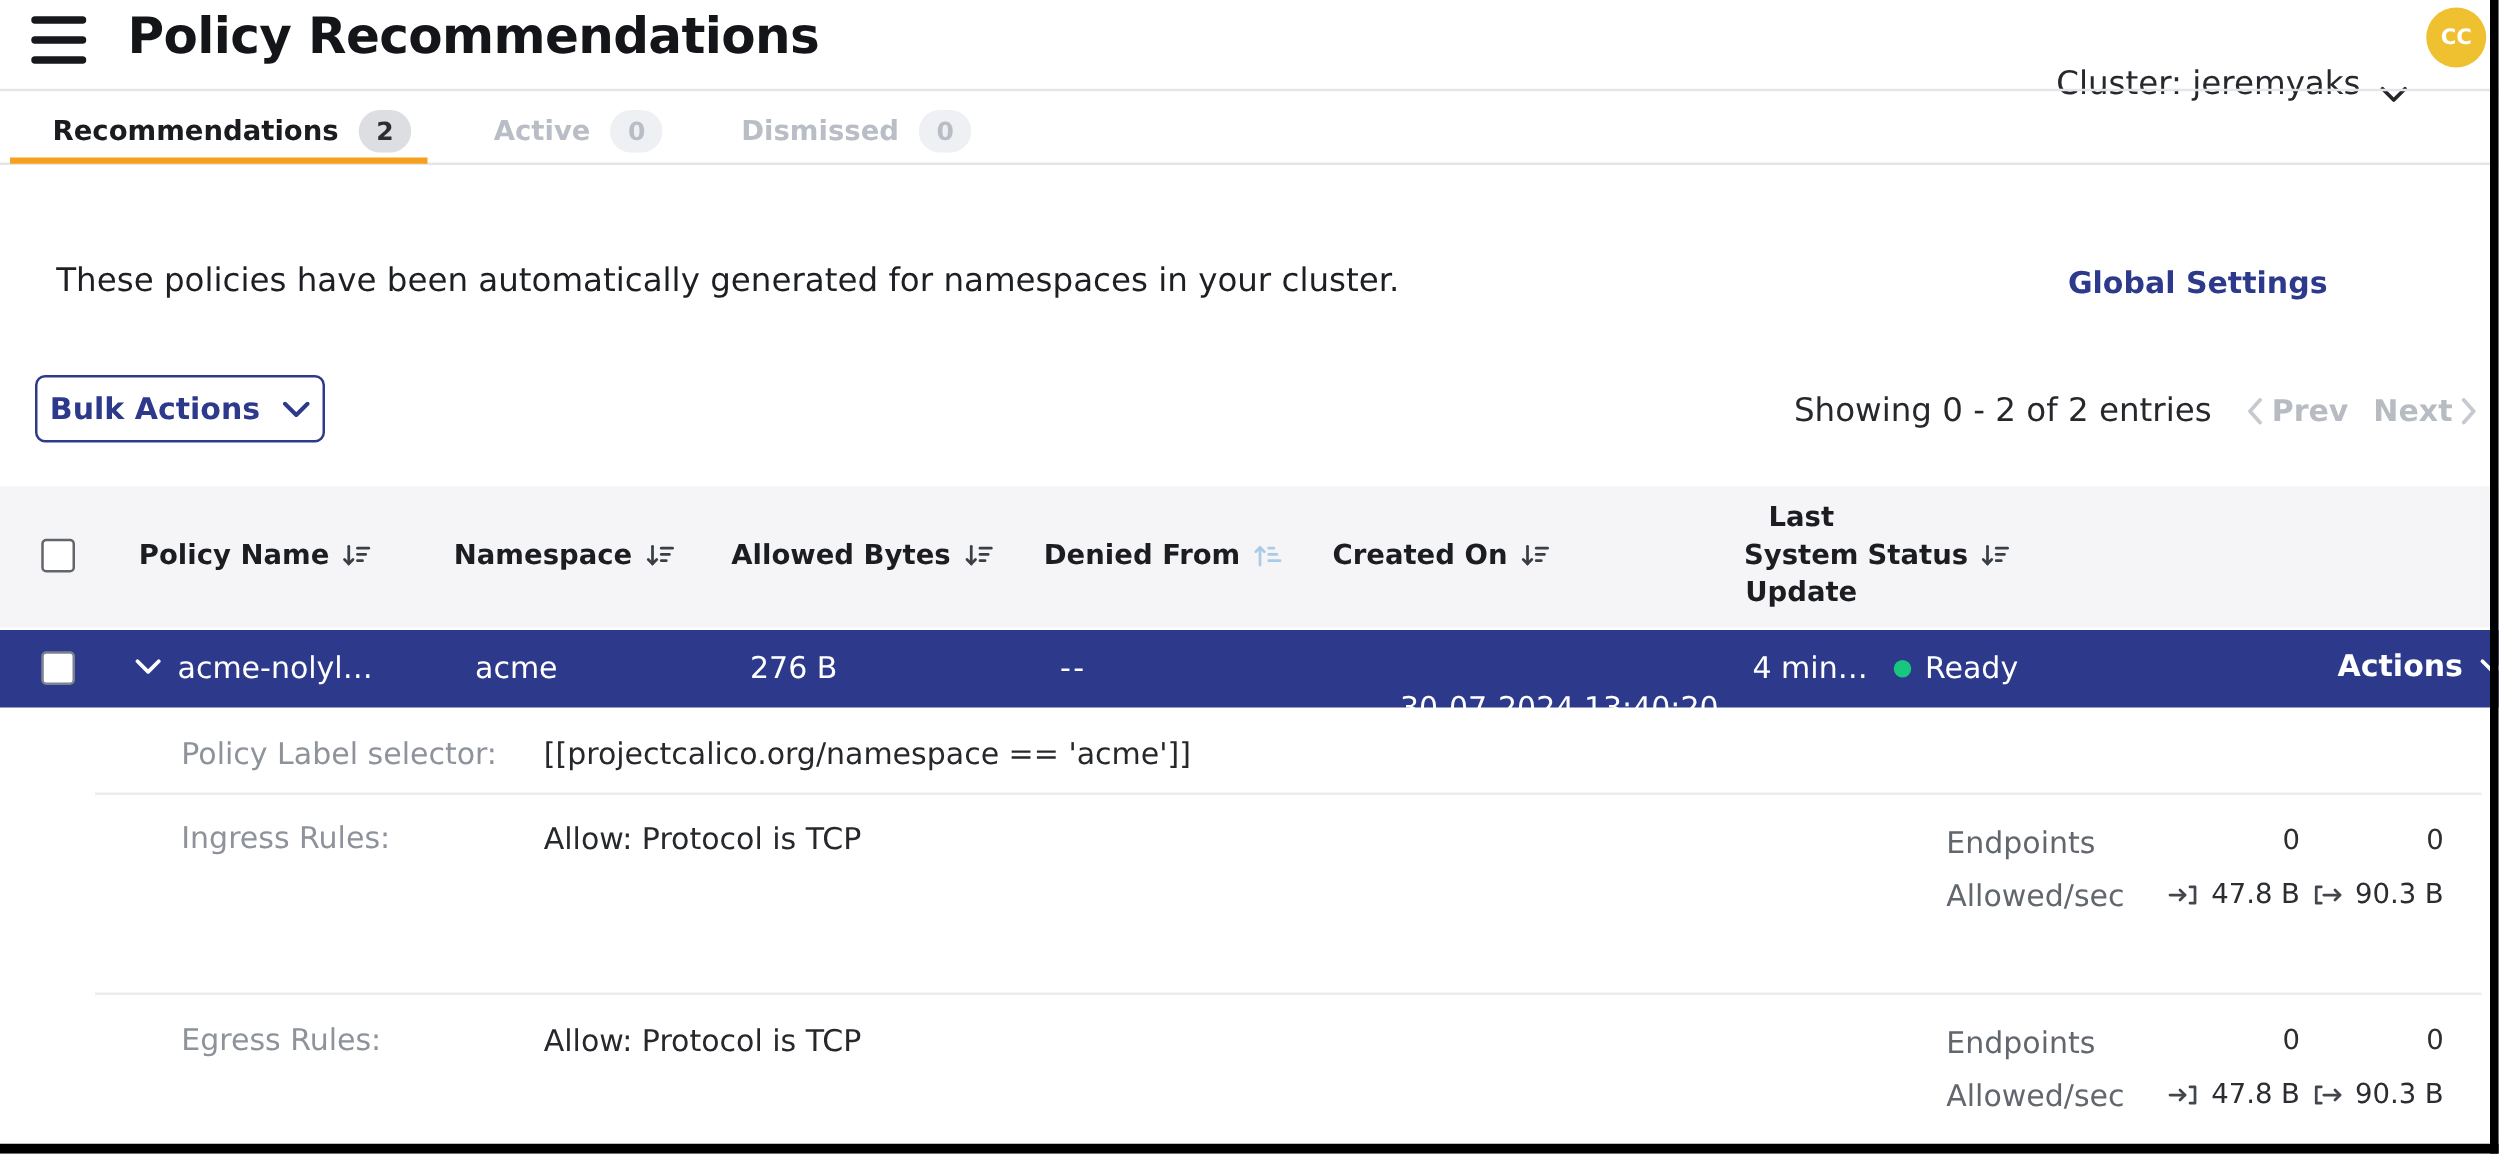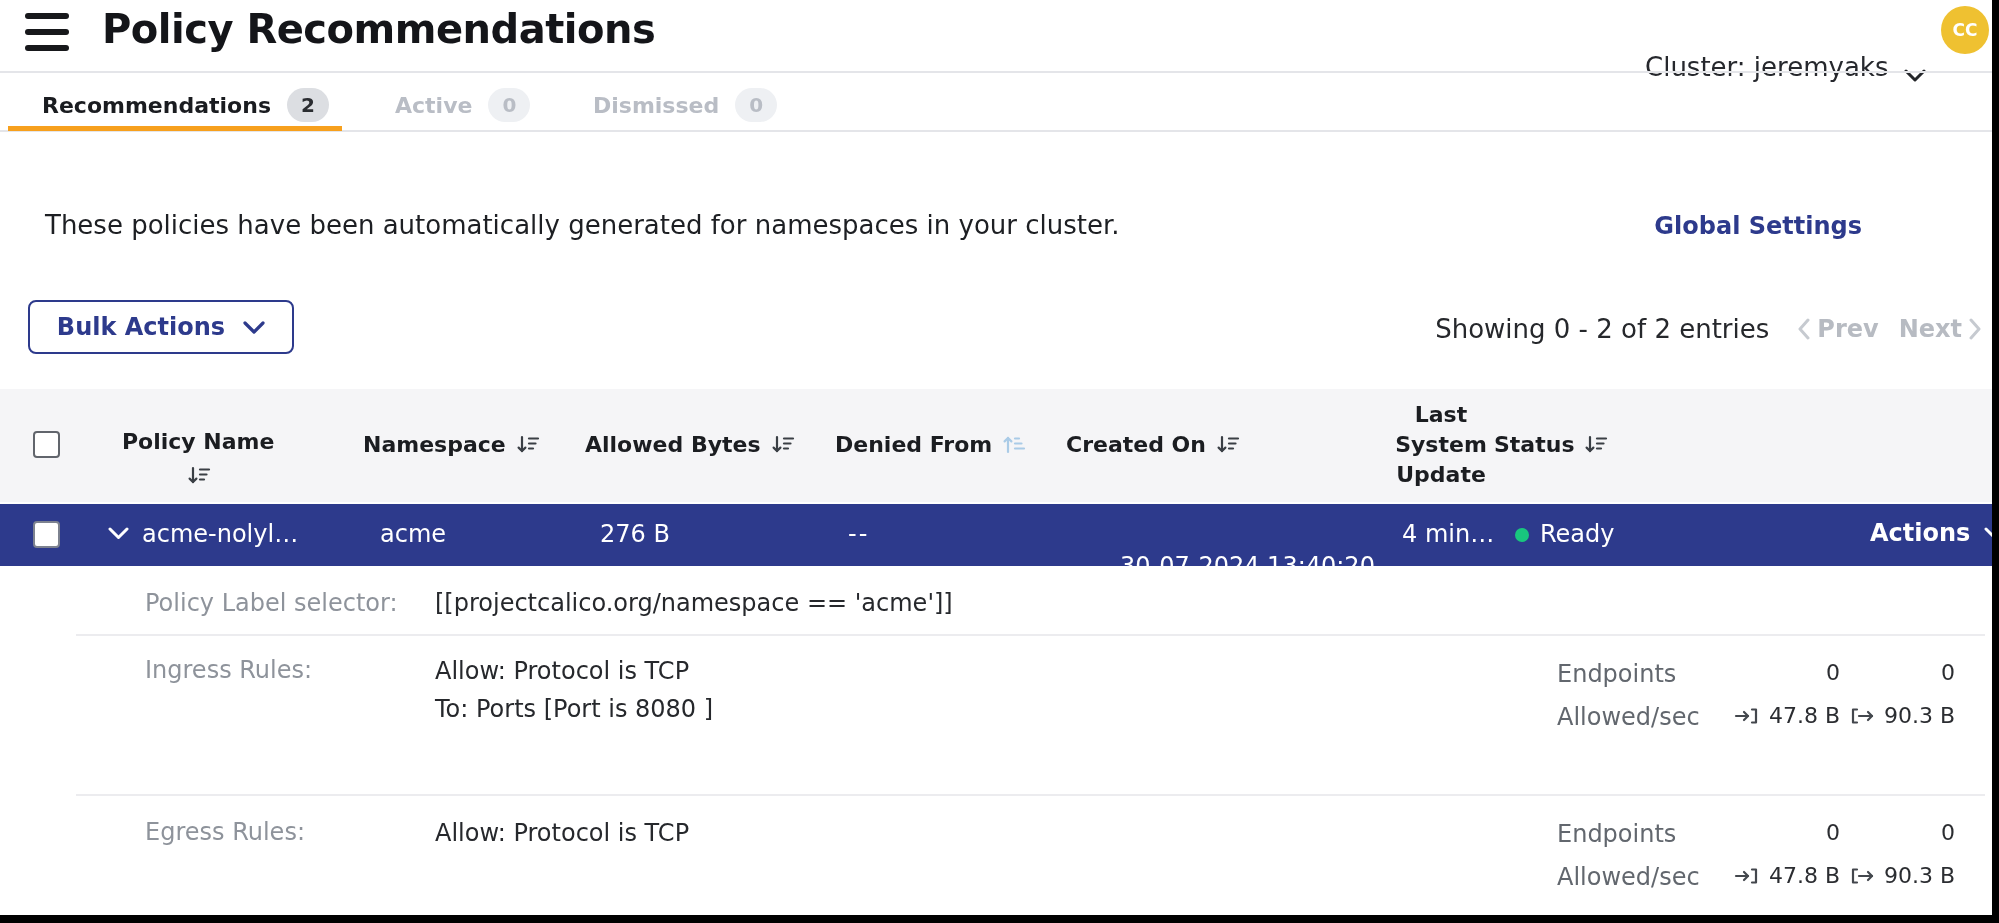--- a/index.html
+++ b/index.html
@@ -29,34 +29,34 @@
   .tab-badge { min-width:42px; height:34px; padding:0 12px; border-radius:17px; background:#dcdee2;
                display:flex; align-items:center; justify-content:center; font-size:20px; font-weight:600; color:#2b2d31; }
   .tab.inactive .tab-badge { background:#eef0f3; color:#b9bdc5; }
   .tab-underline { left:8px; top:126px; width:334px; height:5px; background:#f7a01d; }
 
   
   .description { left:28px; top:210px; font-size:26px; color:#1d1f23;margin-left:17px; }
   .global-settings { top:212px; right:137px; font-size:24px; font-weight:700; color:#2d3a8c; cursor:pointer; }
 
   
-  .bulk-btn { left:28px; top:300px; width:266px; height:54px; border:2px solid #2d3a8c; border-radius:8px;
+  .bulk-btn { left:28px; top:300px; width:232px; height:54px; border:2px solid #2d3a8c; border-radius:8px;
               background:#ffffff; display:flex; align-items:center; justify-content:center; gap:18px; cursor:pointer; }
   .bulk-btn-label { font-size:24px; font-weight:600; color:#2d3a8c; }
   .pagination { top:312px; right:17px; height:34px; display:flex; align-items:center; }
   .showing-text { font-size:26px; font-weight:500; color:#26282c; margin-right:28px; }
   .page-btn { display:flex; align-items:center; gap:6px; cursor:pointer; }
   .page-btn-label { font-size:24px; font-weight:600; color:#b7bbc2; }
   .page-gap { width:20px; }
 
   
   .thead { left:0; top:389px; width:1999px; height:113px; background:#f5f5f7; }
   .checkbox { width:27px; height:27px; border:2.5px solid #61656c; border-radius:4px; background:#ffffff; cursor:pointer; }
   .th { top:429px; height:30px; display:flex; align-items:center; gap:9px; font-size:22px; font-weight:700; color:#1b1d21; cursor:pointer; }
-  .th-policy    { left:122px;flex-direction:column; }
+  .th-policy    { left:111px; }
   .th-namespace { left:363px; }
   .th-allowed   { left:585px; }
   .th-denied    { left:835px; }
   .th-created   { left:1066px; }
   .th-update    { left:1383px; top:400px; width:116px; height:auto; display:block; line-height:30px; cursor:default;text-align:center; }
   .th-status    { left:1494px; }
 
   
   .trow { left:0; top:504px; width:1999px; height:62px; background:#2d3a8c; color:#ffffff; cursor:pointer; }
   .expand-chevron { left:108px; top:527px; cursor:pointer; }
@@ -281,21 +281,20 @@
   </span>
 </div>
 
 <div class="abs detail-label sel-label">Policy Label selector:</div>
 <div class="abs detail-value sel-value">[[projectcalico.org/namespace == 'acme']]</div>
 <div class="abs divider div-1"></div>
 
 <div class="abs detail-label ing-label">Ingress Rules:</div>
 <div class="abs ing-lines">
   <div class="rule-line">Allow: Protocol is TCP</div>
-  <div class="rule-line">To: Ports [Port is 8080 ]</div>
 </div>
 <div class="abs stat-label ing-r1">Endpoints</div>
 <div class="abs stat-val stat-col1 ing-r1">0</div>
 <div class="abs stat-val stat-col2 ing-r1">0</div>
 <div class="abs stat-label ing-r2">Allowed/sec</div>
 <div class="abs stat-val stat-col1 ing-r2">
   <span>
     <svg width="26" height="18" viewBox="0 0 26 18">
         <g stroke="#43474d" stroke-width="2.2" stroke-linecap="round" stroke-linejoin="round" fill="none">
           <line x1="2" y1="9" x2="14" y2="9"></line>

